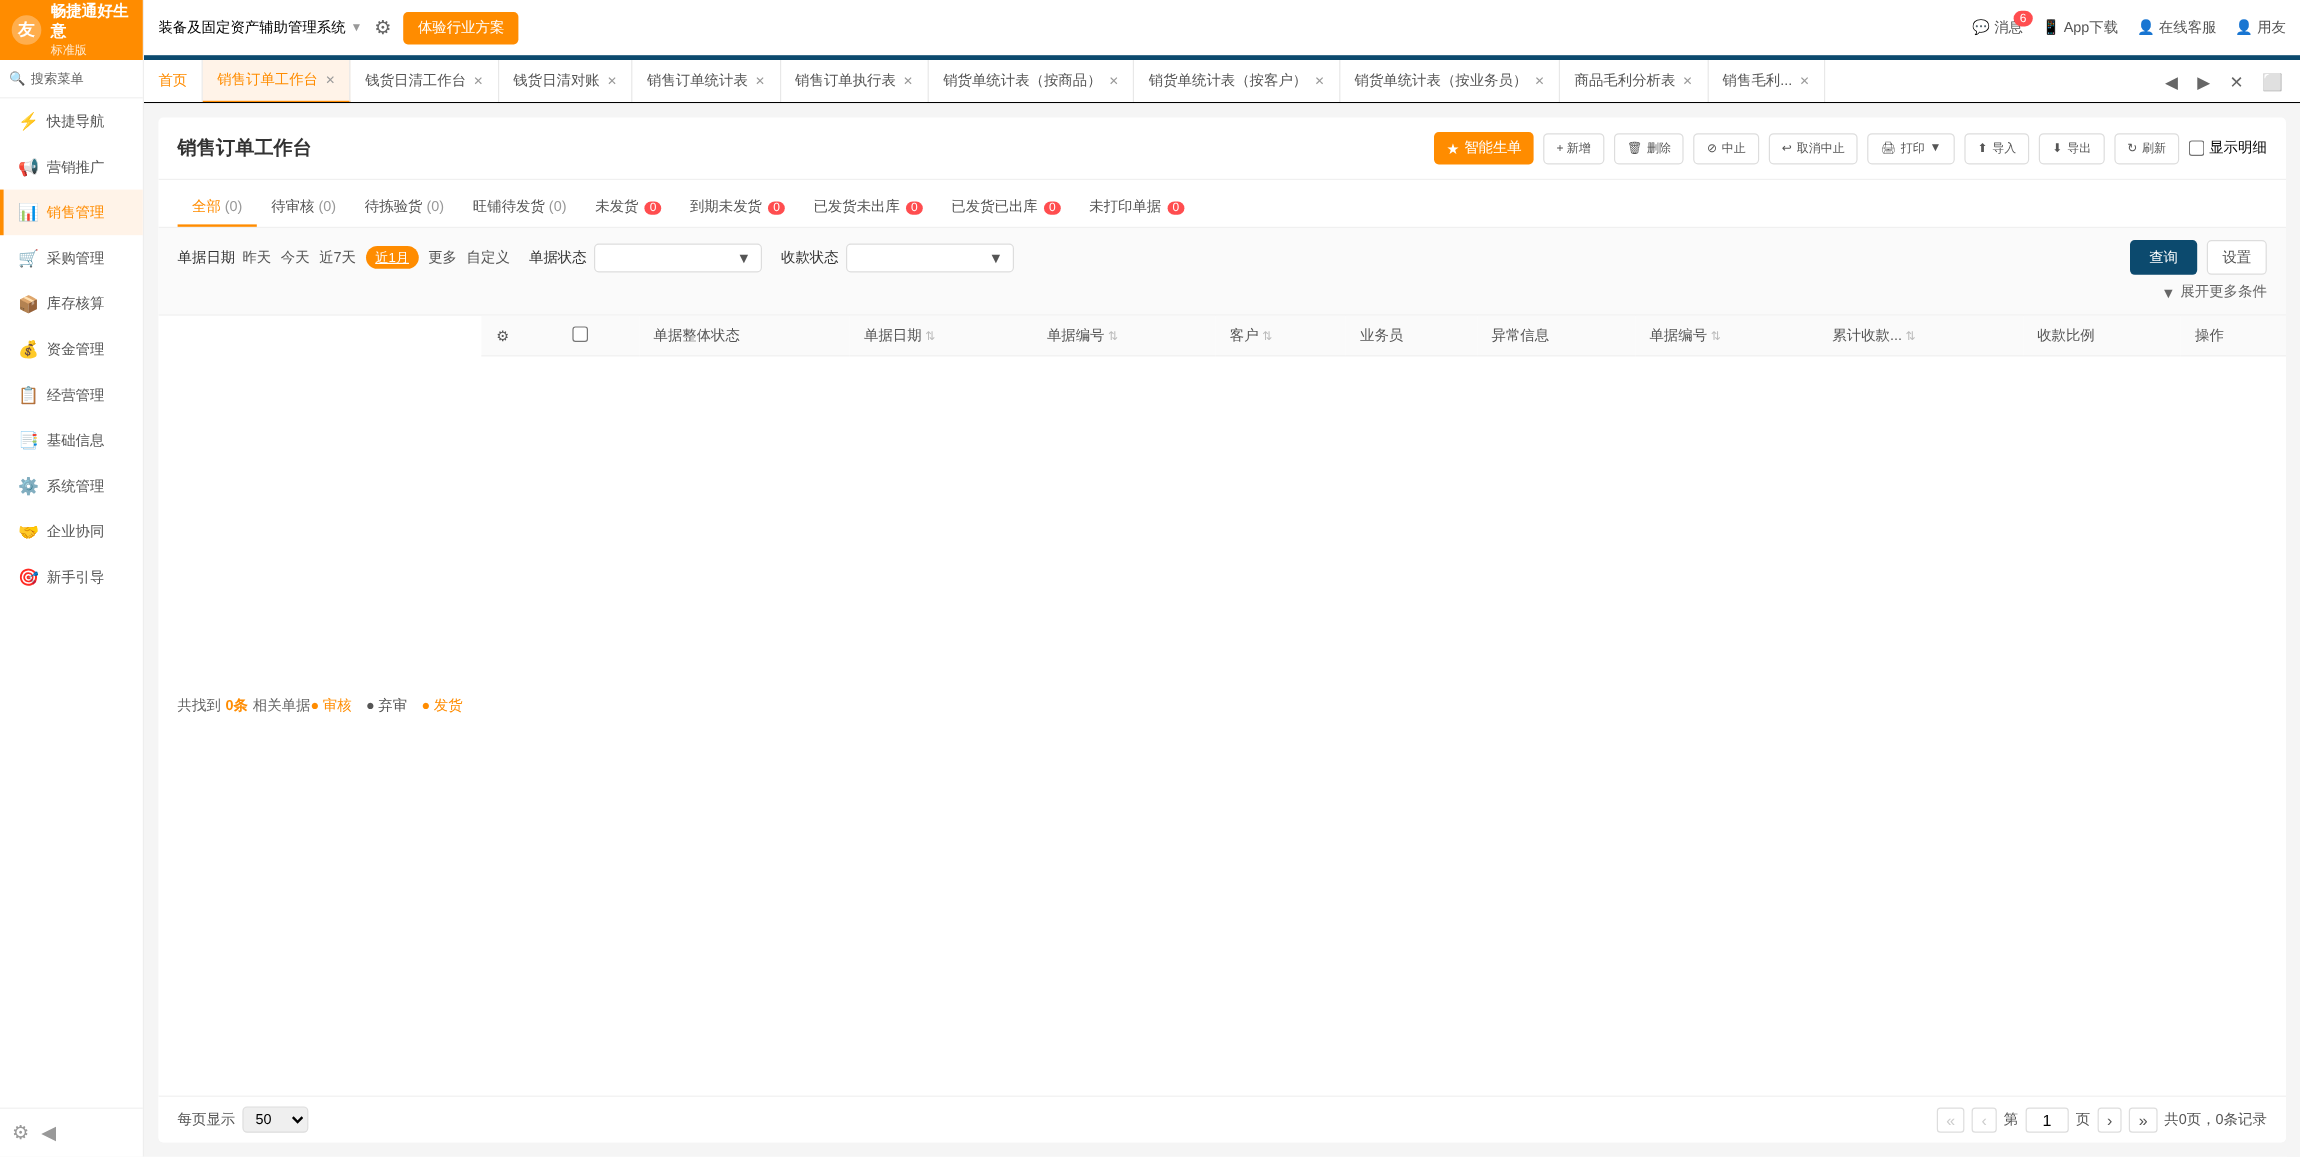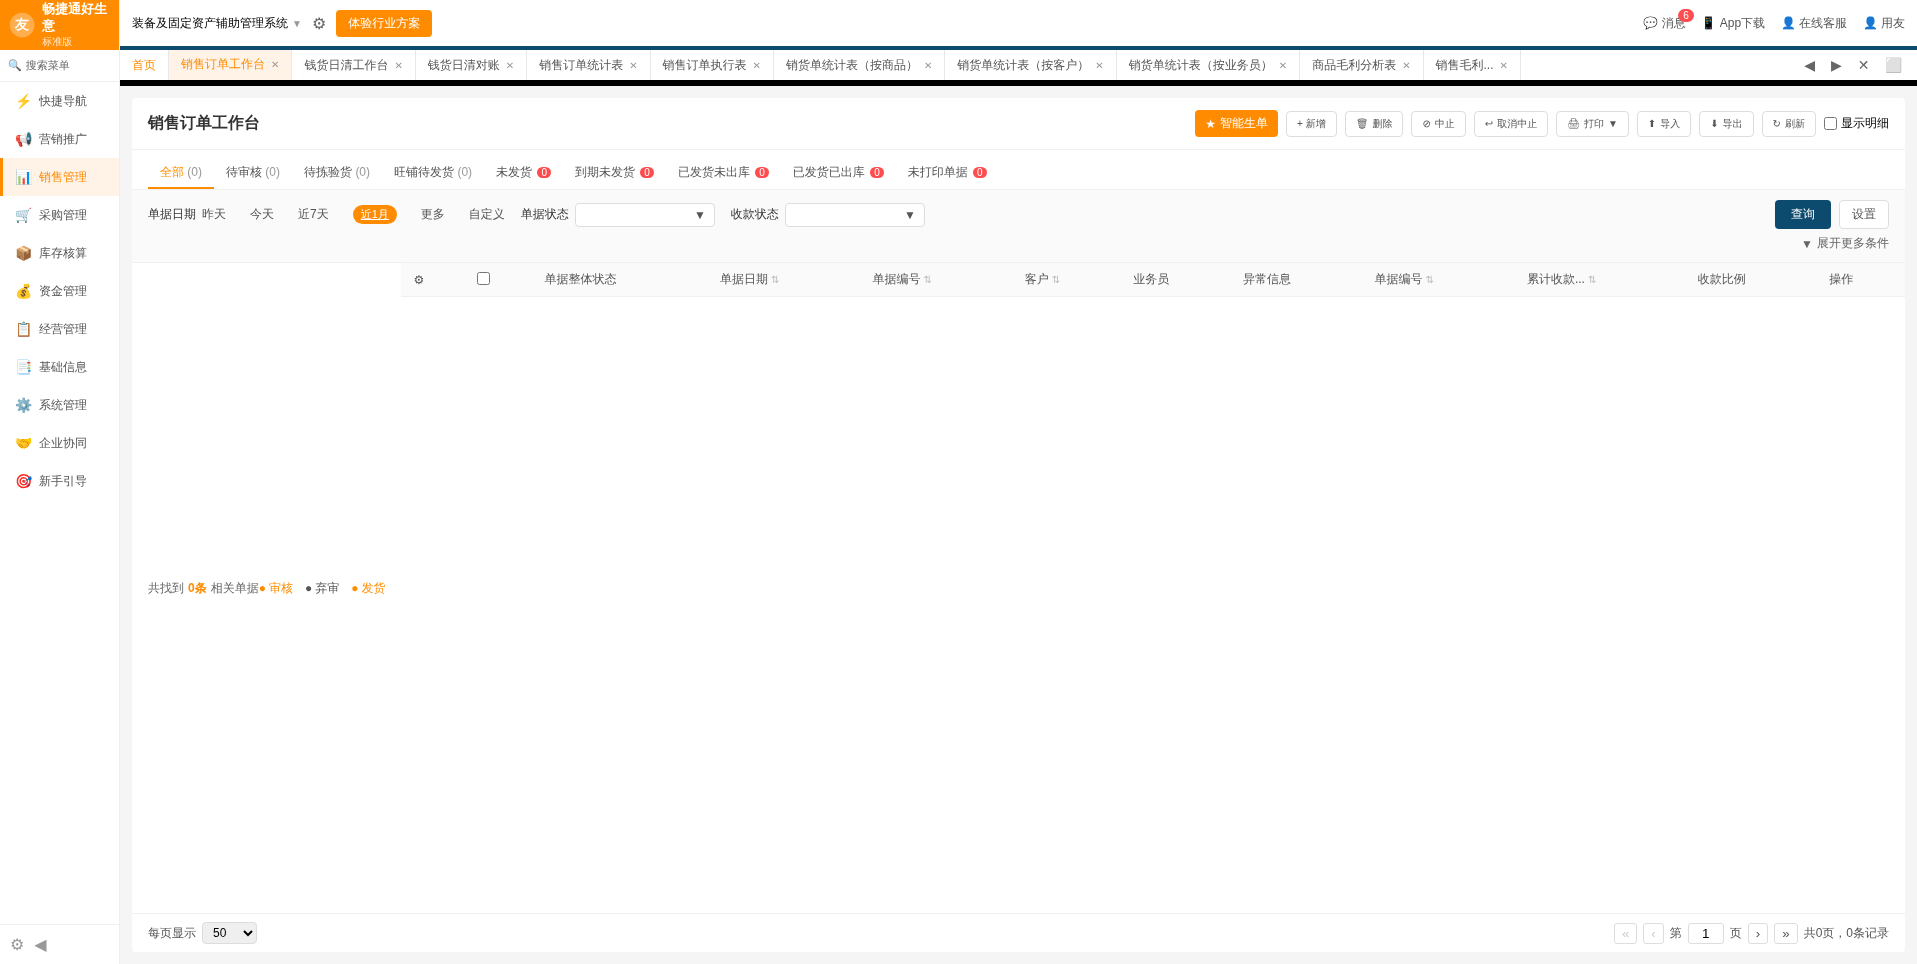--- a/index.html
+++ b/index.html
@@ -22,21 +22,21 @@
     .main { flex: 1; display: flex; flex-direction: column; overflow: hidden; }
 
     
     .top-header { height: 50px; background: #fff; display: flex; align-items: center; padding: 0 12px; border-bottom: 4px solid #0c4a6e; gap: 10px; }
     .top-header-btn { background: #ff8c00; color: #fff; border: none; padding: 5px 12px; border-radius: 4px; cursor: pointer; font-size: 12px; }
     .top-header-actions { display: flex; align-items: center; gap: 16px; color: #555; font-size: 12px; }
     .top-header-badge { position: relative; }
     .badge { background: #ff4d4f; color: #fff; border-radius: 10px; padding: 1px 5px; font-size: 10px; position: absolute; top: -6px; right: -8px; }
 
     
-    .tab-bar { background: #fff; border-bottom: 6px solid #000000; display: flex; align-items: center; overflow: hidden; height: 36px; }
+    .tab-bar { background: #fff; border-bottom: 1px solid #000000; display: flex; align-items: center; overflow: hidden; height: 36px; }
     .tab-item { padding: 0 12px; height: 36px; display: flex; align-items: center; gap: 6px; cursor: pointer; font-size: 12px; color: #555; white-space: nowrap; border-right: 1px solid #e8e8e8; flex-shrink: 0; }
     .tab-item.active { background: #fff3e8; color: #ff8c00; border-bottom: 2px solid #ff8c00; }
     .tab-item.home { color: #ff8c00; }
     .tab-close { font-size: 10px; color: #999; cursor: pointer; }
     .tab-bar-actions { margin-left: auto; display: flex; align-items: center; gap: 4px; padding: 0 8px; }
     .tab-bar-btn { padding: 2px 6px; cursor: pointer; color: #666; font-size: 14px; }
 
     
     .page-content { flex: 1; padding: 12px; overflow: hidden; display: flex; flex-direction: column; background: #f5f5f5; }
     .page-card { background: #fff; border-radius: 4px; flex: 1; display: flex; flex-direction: column; overflow: hidden; }
@@ -52,21 +52,21 @@
     .sub-tabs { padding: 8px 16px 0; display: flex; gap: 0; border-bottom: 1px solid #f0f0f0; }
     .sub-tab { padding: 6px 12px; cursor: pointer; font-size: 12px; color: #555; border-bottom: 2px solid transparent; }
     .sub-tab.active { color: #ff8c00; border-bottom-color: #ff8c00; }
     .sub-tab .badge-zero { color: #999; }
 
     
     .filter-area { padding: 10px 16px; background: #fafafa; border-bottom: 1px solid #f0f0f0; }
     .filter-row { display: flex; align-items: center; gap: 16px; flex-wrap: wrap; }
     .filter-item { display: flex; align-items: center; gap: 6px; font-size: 12px; color: #555; }
     .filter-label { color: #333; white-space: nowrap; }
-    .filter-date-options { display: flex; gap: 24px; align-items: center; }
+    .filter-date-options { display: flex; gap: 8px; align-items: center; }
     .filter-date-opt { cursor: pointer; color: #555; font-size: 12px; }
     .filter-date-opt.active { color: #ff8c00; background: #fff3e8; padding: 2px 6px; border-radius: 10px; text-decoration: underline; }
     .filter-date-range { color: #666; font-size: 11px; }
     .filter-select { border: 1px solid #ddd; border-radius: 4px; padding: 4px 8px; font-size: 12px; color: #555; min-width: 120px; display: flex; align-items: center; justify-content: space-between; cursor: pointer; background: #fff; }
     .expand-btn { display: flex; align-items: center; gap: 4px; cursor: pointer; color: #666; font-size: 12px; margin-left: auto; }
 
     
     .table-area { flex: 1; display: flex; flex-direction: row; overflow: hidden; }
     .table-info { padding: 8px 16px; display: flex; align-items: center; justify-content: space-between; font-size: 12px; color: #666; }
     .table-info-left { display: flex; align-items: center; gap: 4px; }

